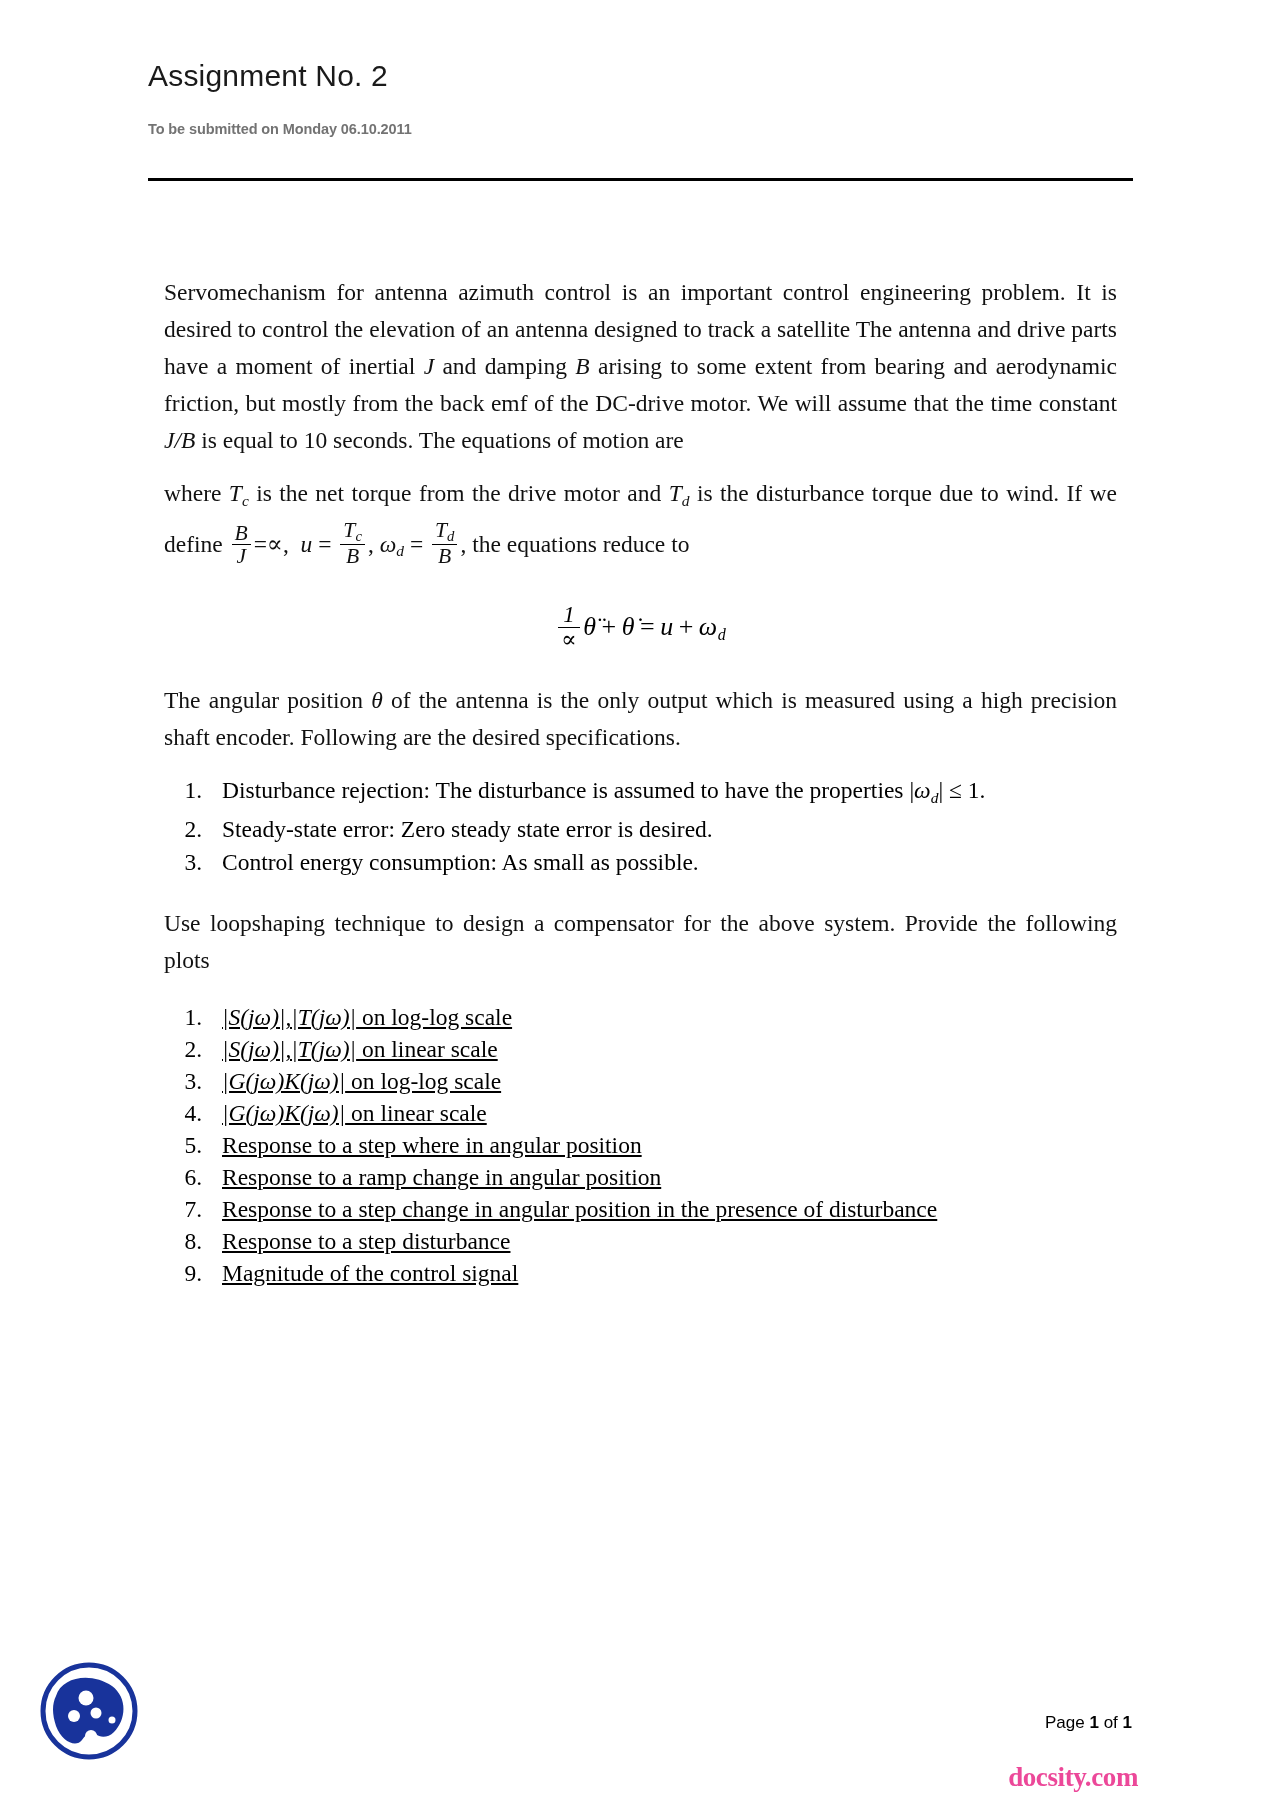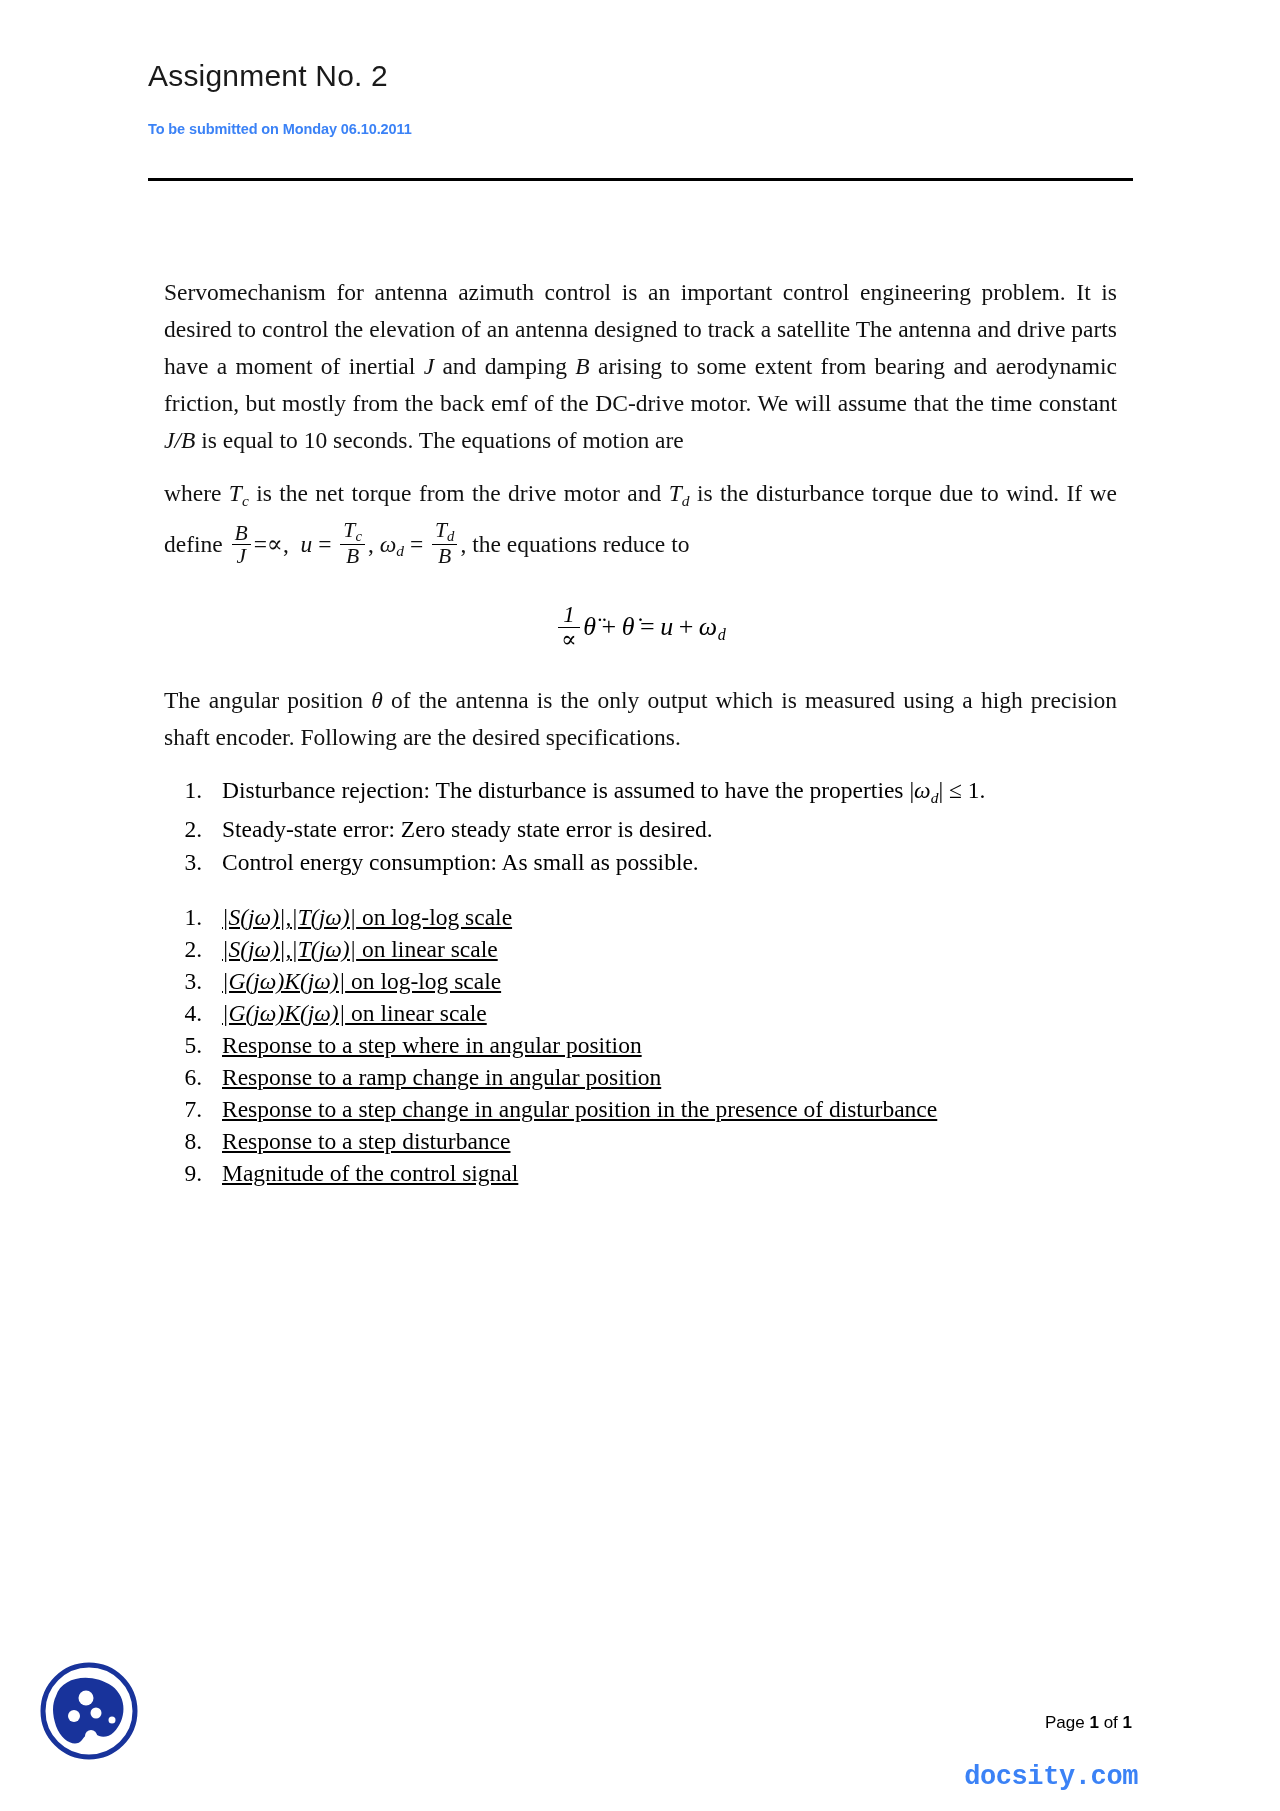--- a/index.html
+++ b/index.html
@@ -35,21 +35,21 @@
     font-weight: 400;
     color: #1a1a1a;
     letter-spacing: 0.2px;
     line-height: 1.2;
     margin: 0;
   }
   .doc-subtitle {
     font-family: "Liberation Sans", "DejaVu Sans", sans-serif;
     font-size: 14.5px;
     font-weight: 700;
-    color: #3b82f6;
+    color: #737373;
     margin: 0;
     padding-top: 27px;
     letter-spacing: -0.1px;
   }
   .header-rule {
     position: absolute;
     left: 148px;
     top: 178px;
     width: 985px;
     height: 3px;
@@ -149,24 +149,24 @@
     font-family: "Liberation Sans", "DejaVu Sans", sans-serif;
     font-size: 17px;
     color: #000;
     white-space: nowrap;
   }
   .page-number b { font-weight: 700; }
   .docsity-brand {
     position: absolute;
     right: 142px;
     top: 1762px;
-    font-family: Liberation Mono, monospace;
+    font-family: Liberation Serif, serif;
     font-size: 27px;
     font-weight: 700;
-    color: #3b82f6;
+    color: #ec4899;
     letter-spacing: -0.4px;
   }
 </style>
 </head>
 <body>
 
 <div class="page">
 
   <div class="header">
     <h1 class="doc-title">Assignment No. 2</h1>
@@ -184,20 +184,21 @@
     <div class="eq-display" style="margin-top:34px;margin-bottom:30px"><span class="frac" style="font-size:.88em;vertical-align:-.52em"><span class="num">1</span><span class="den">∝</span></span><span>θ̈</span><span class="op">+</span><span>θ̇</span><span class="op">=</span><span>u</span><span class="op">+</span><span>ω</span><span class="sub">d</span></div>
 
     <p class="para"><span>The angular position </span><span class="mi">θ</span><span> of the antenna is the only output which is measured using a high precision shaft encoder. Following are the desired specifications.</span></p>
 
     <ol class="spec-list">
       <li class="justified"><span>Disturbance rejection: The disturbance is assumed to have the properties </span><span class="bar">|</span><span class="math">ω</span><span class="math" style="font-size:.66em;vertical-align:-.3em">d</span><span class="bar">|</span><span> ≤ 1.</span></li>
       <li><span>Steady-state error: Zero steady state error is desired.</span></li>
       <li><span>Control energy consumption: As small as possible.</span></li>
     </ol>
 
+    <p class="para spaced-top" style="margin-top:26px">Use loopshaping technique to design a compensator for the above system. Provide the following plots</p>
 
     <ol class="plot-list">
       <li><span class="math">|S(jω)|,|T(jω)|</span><span> on log-log scale</span></li>
       <li><span class="math">|S(jω)|,|T(jω)|</span><span> on linear scale</span></li>
       <li><span class="math">|G(jω)K(jω)|</span><span> on log-log scale</span></li>
       <li><span class="math">|G(jω)K(jω)|</span><span> on linear scale</span></li>
       <li><span>Response to a step where in angular position</span></li>
       <li><span>Response to a ramp change in angular position</span></li>
       <li><span>Response to a step change in angular position in the presence of disturbance</span></li>
       <li><span>Response to a step disturbance</span></li>

